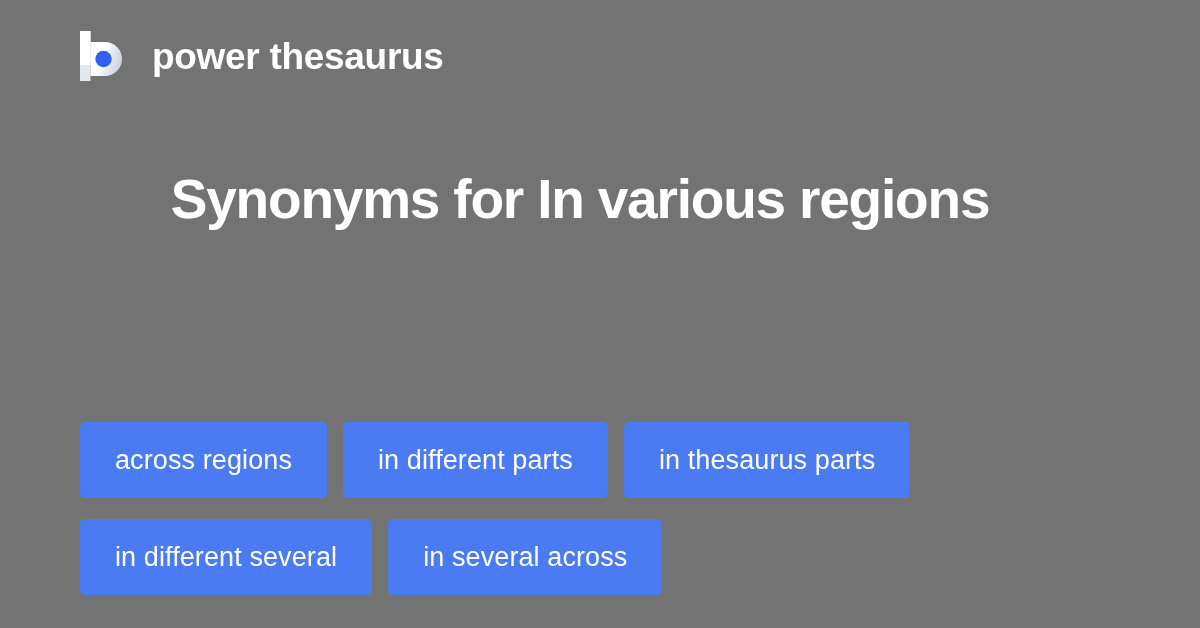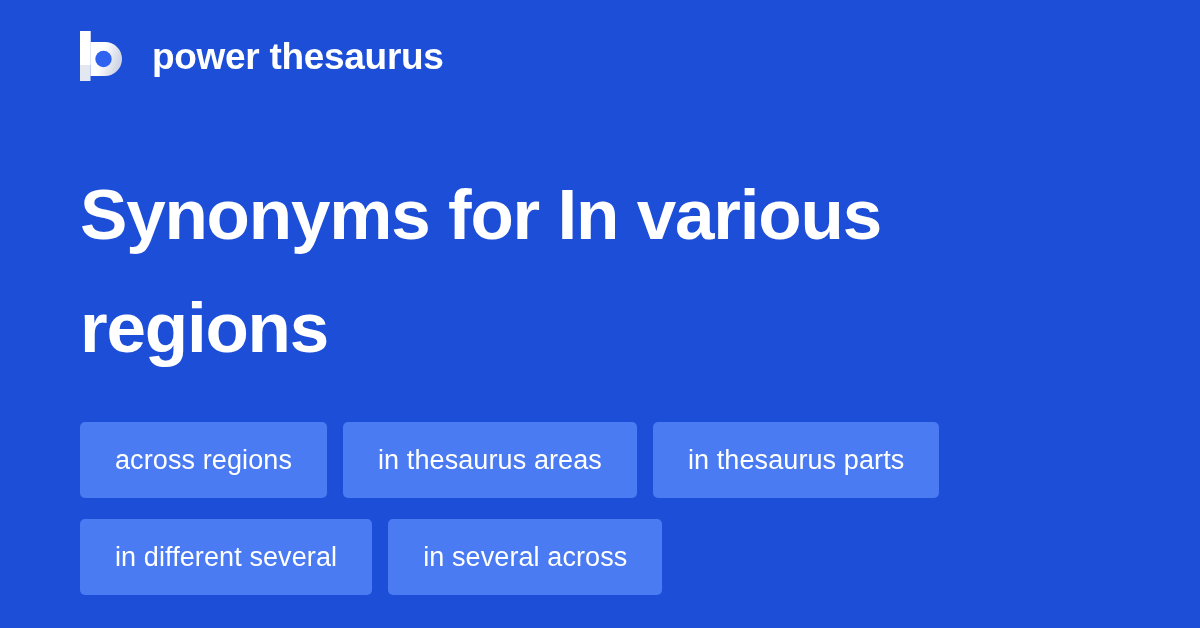--- a/index.html
+++ b/index.html
@@ -11,22 +11,23 @@
     height: 628px;
     overflow: hidden;
     font-family: "Liberation Sans", sans-serif;
     -webkit-font-smoothing: antialiased;
   }
 
   #page {
     position: relative;
     width: 1200px;
     height: 628px;
-    background: #1d4ed8;
+    background: #737373;
     overflow: hidden;
+    text-align: center;
   }
 
   
   #brand {
     position: absolute;
     left: 80px;
     top: 28px;
     display: flex;
     align-items: center;
     height: 56px;
@@ -46,24 +47,24 @@
     font-weight: 700;
     letter-spacing: -0.3px;
     line-height: 1;
     white-space: nowrap;
   }
 
   
   #page-title {
     position: absolute;
     left: 80px;
-    top: 158px;
+    top: 143px;
     width: 1000px;
     color: #ffffff;
-    font-size: 71px;
+    font-size: 55px;
     font-weight: 700;
     line-height: 113px;
     letter-spacing: -1.2px;
     margin: 0;
   }
 
   
   #synonyms {
     position: absolute;
     left: 80px;
@@ -114,19 +115,19 @@
         <circle cx="23.5" cy="28" r="8.2" fill="#2f63ef"></circle>
       </svg>
     </span>
     <span id="brand-name">power thesaurus</span>
   </div>
 
   <h1 id="page-title">Synonyms for In various regions</h1>
 
   <div id="synonyms">
     <div class="chip">across regions</div>
-    <div class="chip">in thesaurus areas</div>
+    <div class="chip">in different parts</div>
     <div class="chip">in thesaurus parts</div>
     <div class="chip">in different several</div>
     <div class="chip">in several across</div>
   </div>
 
 </div>
 
 </body></html>

